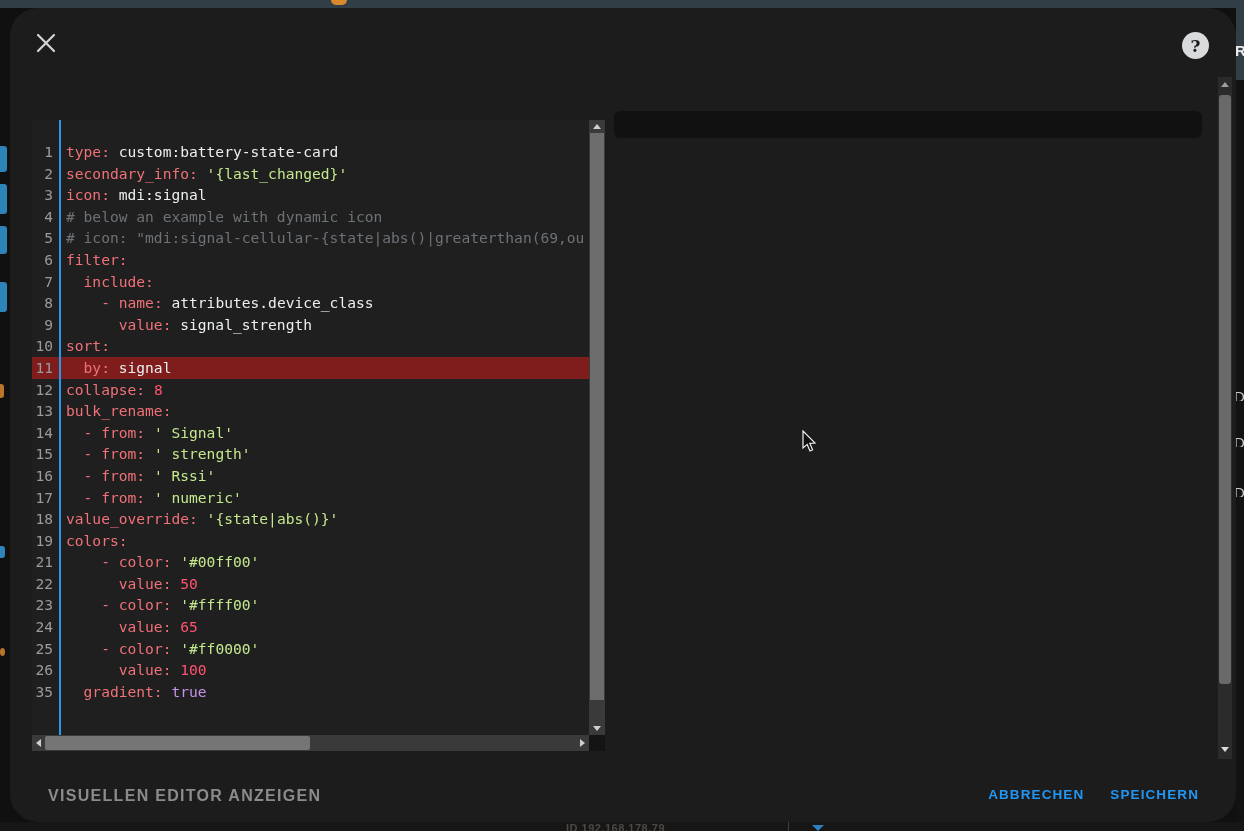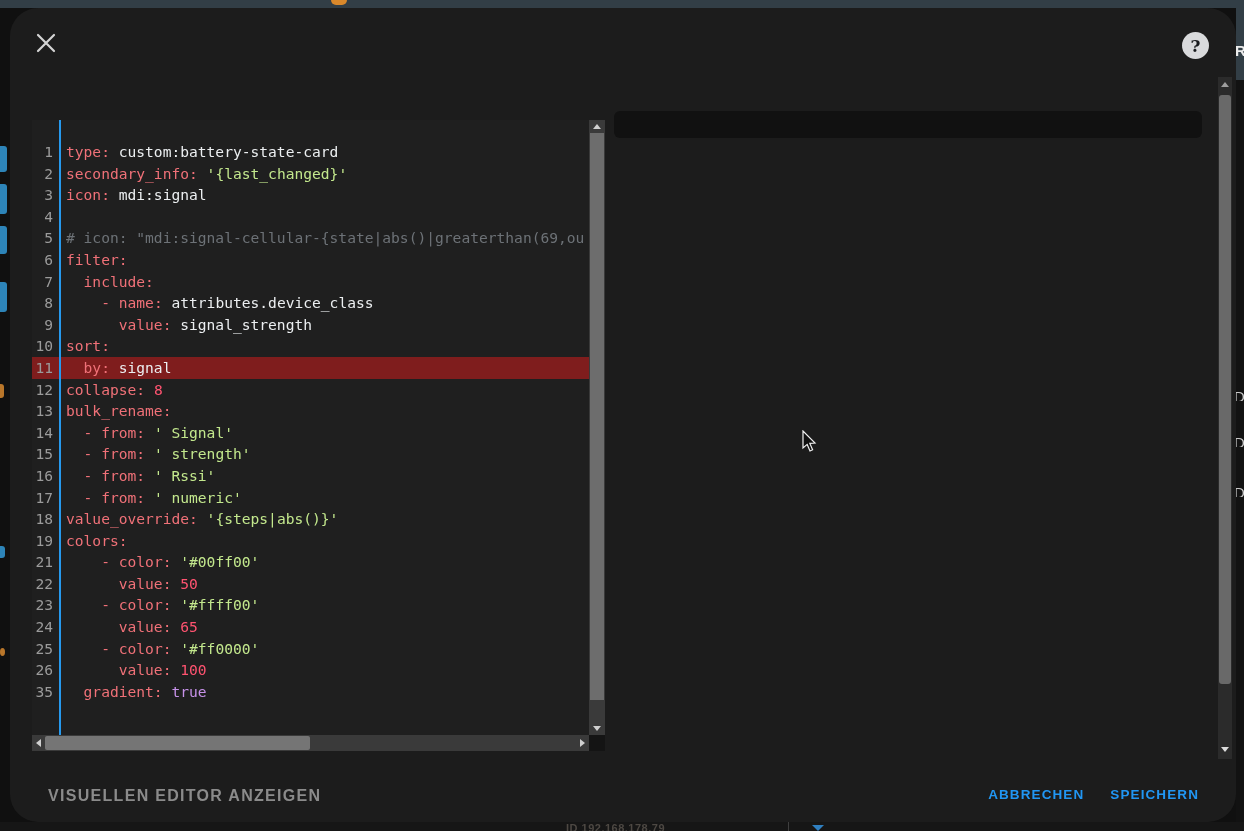--- a/index.html
+++ b/index.html
@@ -121,35 +121,35 @@
 
   <div class="help-btn">
     <span>?</span>
   </div>
 
   <div class="editor">
     <div class="rows">
         <div class="code-row"><span class="ln">1</span><span class="code"><span class="tk-k">type:</span><span class="tk-w"> custom:battery-state-card</span></span></div>
         <div class="code-row"><span class="ln">2</span><span class="code"><span class="tk-k">secondary_info:</span><span class="tk-w"> </span><span class="tk-s">'{last_changed}'</span></span></div>
         <div class="code-row"><span class="ln">3</span><span class="code"><span class="tk-k">icon:</span><span class="tk-w"> mdi:signal</span></span></div>
-        <div class="code-row"><span class="ln">4</span></div>
+        <div class="code-row"><span class="ln">4</span><span class="code"><span class="tk-c"># below an example with dynamic icon</span></span></div>
         <div class="code-row"><span class="ln">5</span><span class="code"><span class="tk-c"># icon: "mdi:signal-cellular-{state|abs()|greaterthan(69,ou</span></span></div>
         <div class="code-row"><span class="ln">6</span><span class="code"><span class="tk-k">filter:</span></span></div>
         <div class="code-row"><span class="ln">7</span><span class="code"><span class="tk-w">  </span><span class="tk-k">include:</span></span></div>
         <div class="code-row"><span class="ln">8</span><span class="code"><span class="tk-w">    </span><span class="tk-d">- </span><span class="tk-k">name:</span><span class="tk-w"> attributes.device_class</span></span></div>
         <div class="code-row"><span class="ln">9</span><span class="code"><span class="tk-w">      </span><span class="tk-k">value:</span><span class="tk-w"> signal_strength</span></span></div>
         <div class="code-row"><span class="ln">10</span><span class="code"><span class="tk-k">sort:</span></span></div>
         <div class="code-row active"><span class="ln">11</span><span class="code"><span class="tk-w">  </span><span class="tk-k">by:</span><span class="tk-w"> signal</span></span></div>
         <div class="code-row"><span class="ln">12</span><span class="code"><span class="tk-k">collapse:</span><span class="tk-w"> </span><span class="tk-n">8</span></span></div>
         <div class="code-row"><span class="ln">13</span><span class="code"><span class="tk-k">bulk_rename:</span></span></div>
         <div class="code-row"><span class="ln">14</span><span class="code"><span class="tk-w">  </span><span class="tk-d">- </span><span class="tk-k">from:</span><span class="tk-w"> </span><span class="tk-s">' Signal'</span></span></div>
         <div class="code-row"><span class="ln">15</span><span class="code"><span class="tk-w">  </span><span class="tk-d">- </span><span class="tk-k">from:</span><span class="tk-w"> </span><span class="tk-s">' strength'</span></span></div>
         <div class="code-row"><span class="ln">16</span><span class="code"><span class="tk-w">  </span><span class="tk-d">- </span><span class="tk-k">from:</span><span class="tk-w"> </span><span class="tk-s">' Rssi'</span></span></div>
         <div class="code-row"><span class="ln">17</span><span class="code"><span class="tk-w">  </span><span class="tk-d">- </span><span class="tk-k">from:</span><span class="tk-w"> </span><span class="tk-s">' numeric'</span></span></div>
-        <div class="code-row"><span class="ln">18</span><span class="code"><span class="tk-k">value_override:</span><span class="tk-w"> </span><span class="tk-s">'{steps|abs()}'</span></span></div>
+        <div class="code-row"><span class="ln">18</span><span class="code"><span class="tk-k">value_override:</span><span class="tk-w"> </span><span class="tk-s">'{state|abs()}'</span></span></div>
         <div class="code-row"><span class="ln">19</span><span class="code"><span class="tk-k">colors:</span></span></div>
         <div class="code-row"><span class="ln">21</span><span class="code"><span class="tk-w">    </span><span class="tk-d">- </span><span class="tk-k">color:</span><span class="tk-w"> </span><span class="tk-s">'#00ff00'</span></span></div>
         <div class="code-row"><span class="ln">22</span><span class="code"><span class="tk-w">      </span><span class="tk-k">value:</span><span class="tk-w"> </span><span class="tk-n">50</span></span></div>
         <div class="code-row"><span class="ln">23</span><span class="code"><span class="tk-w">    </span><span class="tk-d">- </span><span class="tk-k">color:</span><span class="tk-w"> </span><span class="tk-s">'#ffff00'</span></span></div>
         <div class="code-row"><span class="ln">24</span><span class="code"><span class="tk-w">      </span><span class="tk-k">value:</span><span class="tk-w"> </span><span class="tk-n">65</span></span></div>
         <div class="code-row"><span class="ln">25</span><span class="code"><span class="tk-w">    </span><span class="tk-d">- </span><span class="tk-k">color:</span><span class="tk-w"> </span><span class="tk-s">'#ff0000'</span></span></div>
         <div class="code-row"><span class="ln">26</span><span class="code"><span class="tk-w">      </span><span class="tk-k">value:</span><span class="tk-w"> </span><span class="tk-n">100</span></span></div>
         <div class="code-row"><span class="ln">35</span><span class="code"><span class="tk-w">  </span><span class="tk-k">gradient:</span><span class="tk-w"> </span><span class="tk-b">true</span></span></div>
       </div>
     <div class="gutter-rule"></div>

